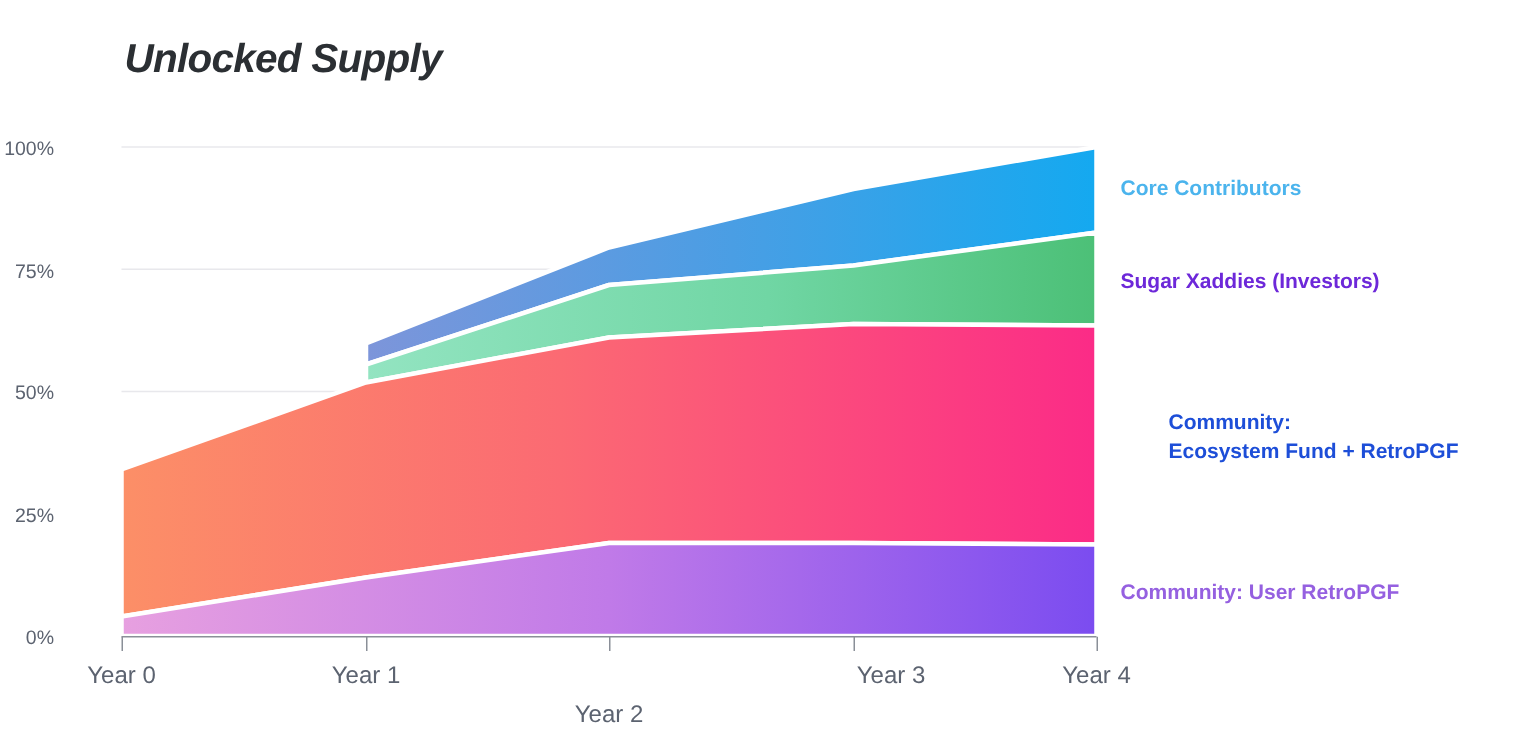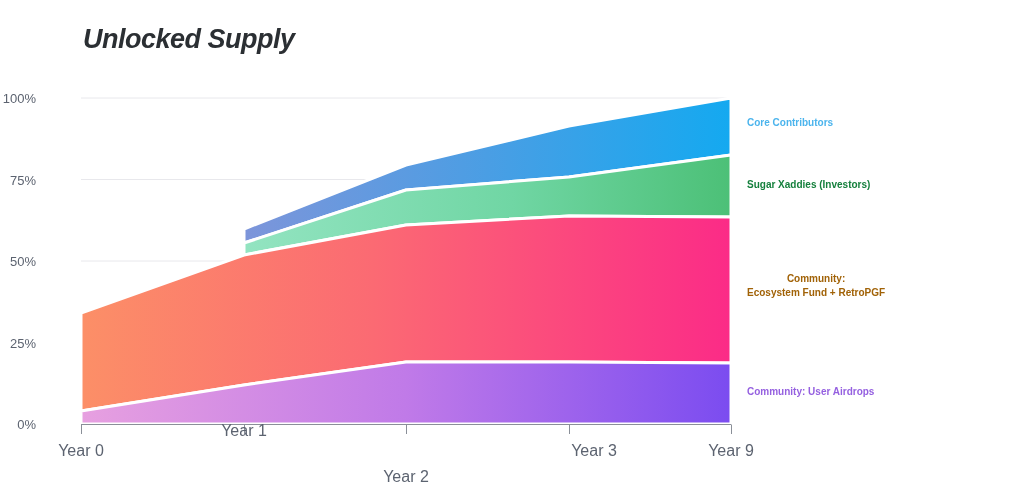--- a/index.html
+++ b/index.html
@@ -46,21 +46,21 @@
   .x-tick-label {
     position: absolute;
     font-size: 16px;
     color: #5c6370;
     text-align: center;
     width: 120px;
     white-space: nowrap;
   }
   .series-label {
     position: absolute;
-    font-size: 10px;
+    font-size: 14px;
     font-weight: bold;
     line-height: 1.35;
     white-space: pre-line;
   }
 </style>
 </head>
 <body>
 
 <div id="page">
 
@@ -123,24 +123,24 @@
     </g>
   </svg>
 
   <div class="y-tick-label" style="left:-24px; top:91px;">100%</div>
   <div class="y-tick-label" style="left:-24px; top:173px;">75%</div>
   <div class="y-tick-label" style="left:-24px; top:254px;">50%</div>
   <div class="y-tick-label" style="left:-24px; top:336px;">25%</div>
   <div class="y-tick-label" style="left:-24px; top:417px;">0%</div>
 
   <div class="x-tick-label" style="left:21px;  top:442px;">Year 0</div>
-  <div class="x-tick-label" style="left:184px; top:422px;">Year 1</div>
+  <div class="x-tick-label" style="left:184px; top:442px;">Year 1</div>
   <div class="x-tick-label" style="left:346px; top:468px;">Year 2</div>
   <div class="x-tick-label" style="left:534px; top:442px;">Year 3</div>
-  <div class="x-tick-label" style="left:671px; top:442px;">Year 9</div>
+  <div class="x-tick-label" style="left:671px; top:442px;">Year 4</div>
 
   <div class="series-label" style="left:747px; top:116px; color:#4bb4ed;">Core Contributors</div>
-  <div class="series-label" style="left:747px; top:178px; color:#15803d;">Sugar Xaddies (Investors)</div>
-  <div class="series-label" style="left:747px; top:272px; color:#a16207;text-align:center;">Community:
+  <div class="series-label" style="left:747px; top:178px; color:#6d28d9;">Sugar Xaddies (Investors)</div>
+  <div class="series-label" style="left:779px; top:272px; color:#1d4ed8;">Community:
 Ecosystem Fund + RetroPGF</div>
-  <div class="series-label" style="left:747px; top:385px; color:#9560e0;">Community: User Airdrops</div>
+  <div class="series-label" style="left:747px; top:385px; color:#9560e0;">Community: User RetroPGF</div>
 
 </div>
 
 </body></html>

